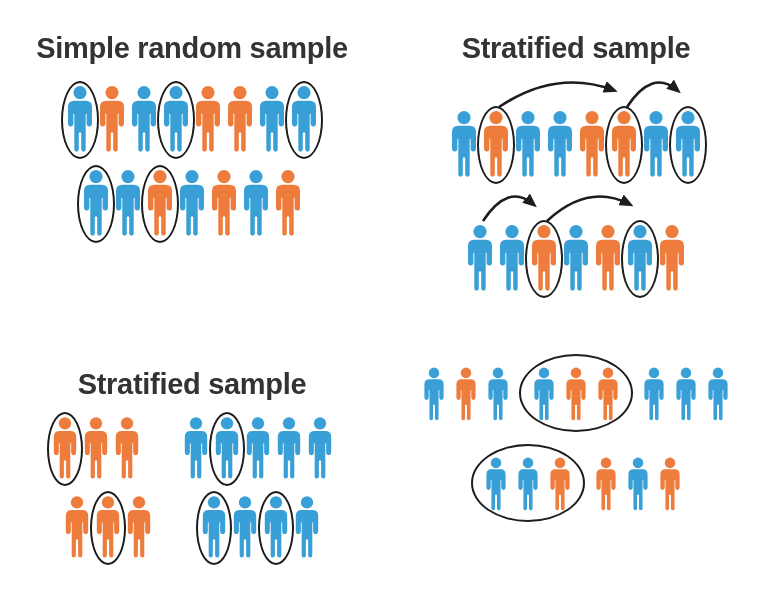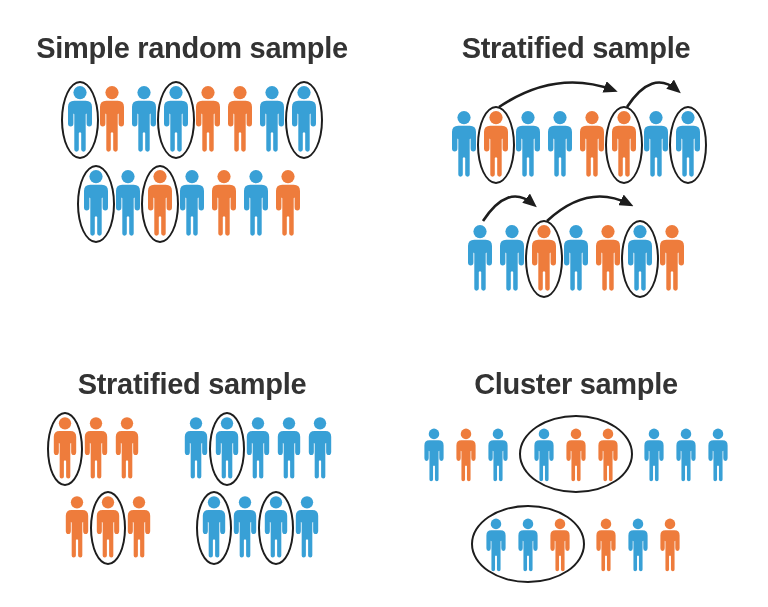--- a/index.html
+++ b/index.html
@@ -388,21 +388,20 @@
                 <circle cx="50" cy="25" r="22" fill="#38A0D6"></circle>
                 <path d="M31 52 H69 Q90 52 90 73 V127 Q90 138 81 138 Q72 138 72 127 V95 L69 97 V215 Q69 222 62 222 Q54 222 54 215 V160 Q50 154 46 160 V215 Q46 222 38 222 Q31 222 31 215 V97 L28 95 V127 Q28 138 19 138 Q10 138 10 127 V73 Q10 52 31 52 Z" fill="#38A0D6" fill-rule="evenodd"></path>
               </svg>
             </div>
           </div>
         </div>
       </div>
   </section>
 
   <section class="panel lower" id="panel-cluster">
-    <h2 class="title">Cluster sample</h2>
     <div class="rows">
         <div class="row">
           <div class="segment">
             <div class="slot">
               <svg viewBox="0 0 100 226">
                 <circle cx="50" cy="25" r="22" fill="#38A0D6"></circle>
                 <path d="M31 52 H69 Q90 52 90 73 V127 Q90 138 81 138 Q72 138 72 127 V95 L69 97 V215 Q69 222 62 222 Q54 222 54 215 V160 Q50 154 46 160 V215 Q46 222 38 222 Q31 222 31 215 V97 L28 95 V127 Q28 138 19 138 Q10 138 10 127 V73 Q10 52 31 52 Z" fill="#38A0D6" fill-rule="evenodd"></path>
               </svg>
             </div>
             <div class="slot">

